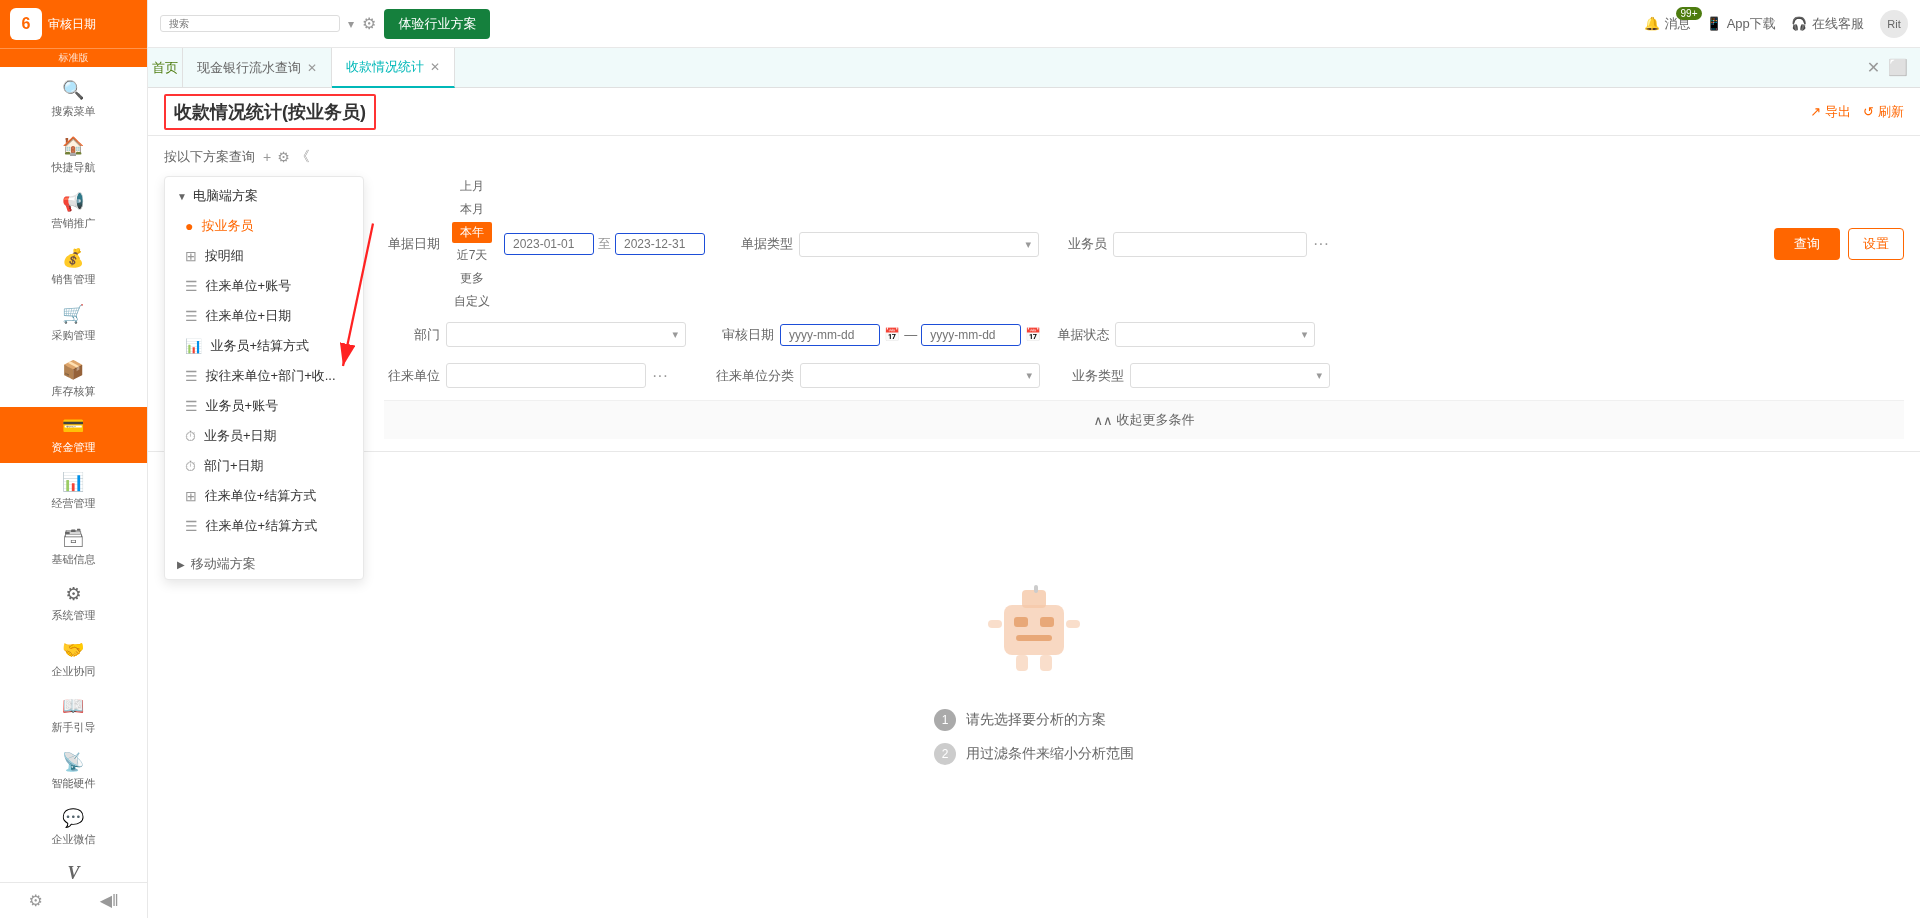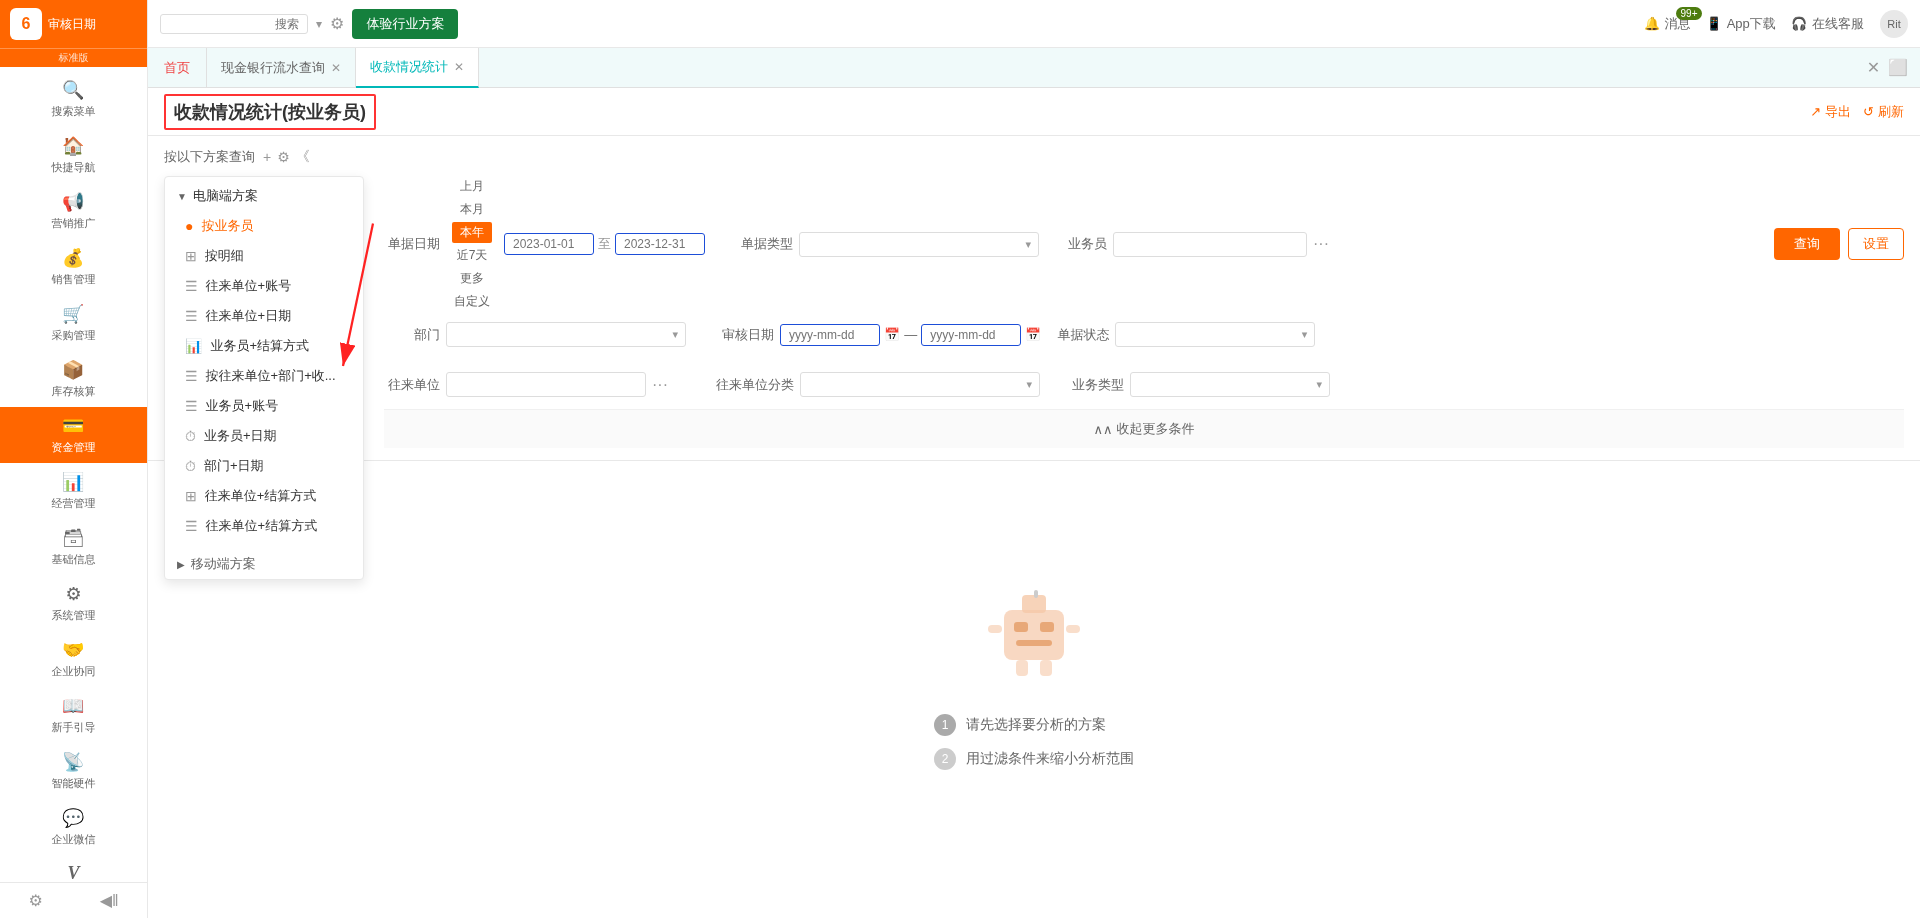--- a/index.html
+++ b/index.html
@@ -17,35 +17,35 @@
     .sidebar-item .icon { font-size: 18px; }
     .sidebar-item .label { font-size: 11px; text-align: center; }
     .sidebar-bottom { padding: 8px 0; border-top: 1px solid #e8e8e8; display: flex; justify-content: space-around; align-items: center; }
     .sidebar-bottom-icon { color: #999; font-size: 16px; cursor: pointer; }
 
     
     .main { flex: 1; display: flex; flex-direction: column; height: 918px; overflow: hidden; }
 
     
     .topbar { height: 48px; background: #fff; border-bottom: 1px solid #e8e8e8; display: flex; align-items: center; padding: 0 12px; gap: 8px; }
-    .topbar-breadcrumb-input { border: 1px solid #ddd; border-radius: 3px; padding: 2px 8px; font-size: 12px; color: #666; width: 148px; text-align: right; }
+    .topbar-breadcrumb-input { border: 1px solid #ddd; border-radius: 3px; padding: 2px 8px; font-size: 10px; color: #666; width: 180px; }
     .topbar-chevron { color: #999; font-size: 12px; cursor: pointer; }
     .topbar-gear { color: #999; font-size: 16px; cursor: pointer; }
     .topbar-trial-btn { background: #15803d; color: #fff; border: none; border-radius: 4px; padding: 6px 14px; font-size: 13px; cursor: pointer; white-space: nowrap; }
     .topbar-right { display: flex; align-items: center; gap: 16px; margin-left: auto; }
     .topbar-msg { display: flex; align-items: center; gap: 4px; color: #666; font-size: 13px; cursor: pointer; position: relative; }
     .topbar-badge { background: #4d7c0f; color: #fff; border-radius: 10px; font-size: 10px; padding: 1px 5px; position: absolute; top: -8px; right: -12px; }
     .topbar-app { display: flex; align-items: center; gap: 4px; color: #666; font-size: 13px; cursor: pointer; }
     .topbar-service { display: flex; align-items: center; gap: 4px; color: #666; font-size: 13px; cursor: pointer; }
     .topbar-avatar { width: 28px; height: 28px; background: #ddd; border-radius: 50%; }
 
     
     .tabbar { height: 40px; background: #f0fafa; border-bottom: 1px solid #e0e0e0; display: flex; align-items: center; padding: 0 0; }
     .tab { display: flex; align-items: center; padding: 0 14px; height: 40px; font-size: 13px; color: #666; cursor: pointer; border-right: 1px solid #e0e0e0; gap: 6px; white-space: nowrap; }
-    .tab.home { color: #ef4444; padding: 0 16px; }
+    .tab.home { color: #4d7c0f; padding: 0 4px; }
     .tab.active { background: #fff; color: #00b8b8; border-bottom: 2px solid #00b8b8; }
     .tab-close { color: #999; font-size: 12px; cursor: pointer; }
     .tab-spacer { flex: 1; }
     .tab-window-btns { display: flex; align-items: center; gap: 8px; padding: 0 12px; }
     .tab-window-btn { color: #999; font-size: 16px; cursor: pointer; }
 
     
     .content { flex: 1; overflow: hidden; display: flex; flex-direction: column; background: #fff; }
     .page-header { height: 48px; background: #fff; border-bottom: 1px solid #e8e8e8; display: flex; align-items: center; padding: 0 16px; }
     .page-title { font-size: 18px; font-weight: bold; color: #333; border: 2px solid #ff3333; padding: 4px 8px; border-radius: 2px; }
@@ -385,21 +385,21 @@
           </div>
         </div>
         <div class="search-field">
           <span class="search-field-label">单据状态</span>
           <div class="select-wrapper">
             <select class="search-select" style="min-width:200px;"></select>
           </div>
         </div>
       </div>
 
-      <div class="search-row2" style="margin-left: 220px; margin-top: 25px; gap: 28px;">
+      <div class="search-row2" style="margin-left: 220px; margin-top: 16px; gap: 28px;">
         <div class="search-field">
           <span class="search-field-label">往来单位</span>
           <input class="search-input" style="min-width: 200px;">
           <span class="more-dots">···</span>
         </div>
         <div class="search-field" style="margin-left:20px;">
           <span class="search-field-label">往来单位分类</span>
           <div class="select-wrapper">
             <select class="search-select" style="min-width:240px;"></select>
           </div>

